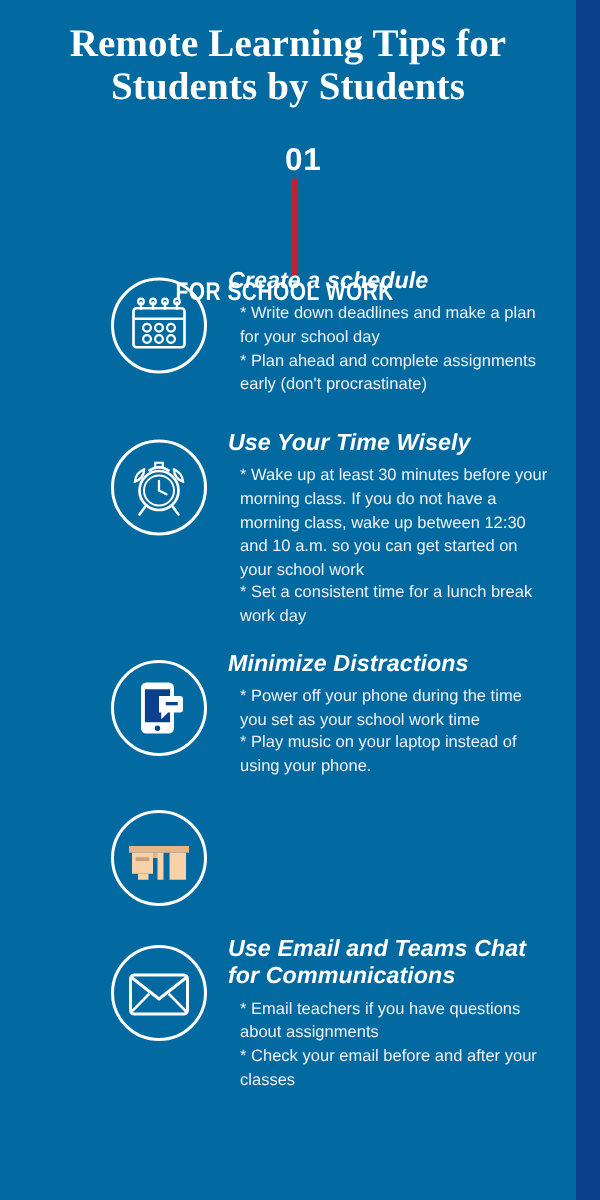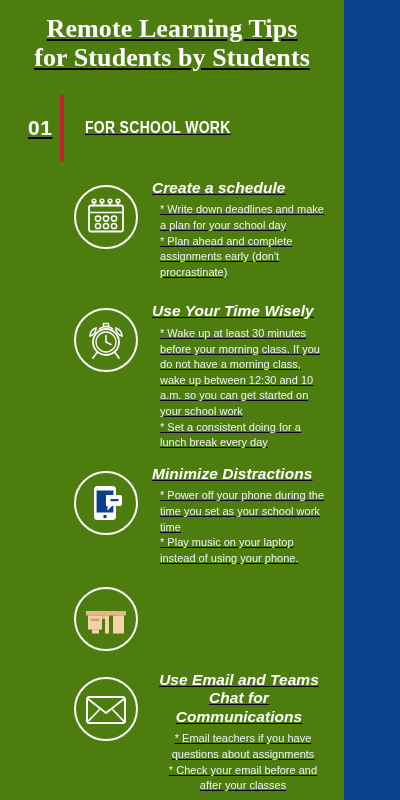--- a/index.html
+++ b/index.html
@@ -10,25 +10,24 @@
     width: 400px;
     height: 800px;
     background: #0a408c;
     font-family: "Liberation Sans", sans-serif;
     overflow: hidden;
     position: relative;
   }
 
   .poster {
     position: relative;
-    width: 344px;
+    width: 384px;
     height: 800px;
-    background: #4d7c0f;
+    background: #0369a1;
     box-sizing: border-box;
-    text-decoration: underline;
   }
 
   
   .header {
     padding: 14px 34px 0 34px;
   }
   .poster-title {
     color: #ffffff;
     font-family: "Liberation Serif", "DejaVu Serif", serif;
     font-weight: bold;
@@ -39,20 +38,21 @@
     margin: 0;
   }
 
   
   .section-head {
     display: flex;
     align-items: center;
     margin-top: 22px;
     padding-left: 28px;
     height: 66px;
+    flex-direction: column;
   }
   .section-number {
     color: #ffffff;
     font-family: "Liberation Sans Narrow", "Liberation Sans", sans-serif;
     font-weight: bold;
     font-size: 21px;
     letter-spacing: 0.5px;
     width: 32px;
     flex: none;
   }
@@ -124,21 +124,21 @@
     line-height: 1.42;
     letter-spacing: 0.01px;
     margin: 0;
   }
 
   
   .tip-1 { margin-bottom: 20px; }
   .tip-2 { margin-bottom: 12px; }
   .tip-3 { margin-bottom: 12px; }
   .tip-4 { margin-bottom: 16px; }
-  .tip-5 { margin-bottom: 0; text-align: center; }
+  .tip-5 { margin-bottom: 0; }
 </style>
 </head>
 <body>
 
 <div class="poster">
 
   <div class="header">
     <h1 class="poster-title">Remote Learning Tips for Students by Students</h1>
   </div>
 
@@ -194,21 +194,21 @@
           <line x1="34" y1="36" x2="34" y2="29.5" stroke="#ffffff" stroke-width="1.5" stroke-linecap="round"></line>
           <line x1="34" y1="36" x2="39" y2="38.5" stroke="#ffffff" stroke-width="1.5" stroke-linecap="round"></line>
           <line x1="25" y1="46.5" x2="21" y2="52" stroke="#ffffff" stroke-width="1.7" stroke-linecap="round"></line>
           <line x1="43" y1="46.5" x2="47" y2="52" stroke="#ffffff" stroke-width="1.7" stroke-linecap="round"></line>
         </svg>
       </div>
       <div class="tip-body">
         <div class="tip-heading">Use Your Time Wisely</div>
         <ul class="tip-lines">
           <li class="tip-line">* Wake up at least 30 minutes before your morning class. If you do not have a morning class, wake up between 12:30 and 10 a.m. so you can get started on your school work</li>
-          <li class="tip-line">* Set a consistent doing for a lunch break every day</li>
+          <li class="tip-line">* Set a consistent time for a lunch break work day</li>
         </ul>
       </div>
     </div>
 
     <div class="tip tip-3">
       <div class="tip-icon">
         <svg viewBox="0 0 68 68" xmlns="http://www.w3.org/2000/svg">
           <circle cx="34" cy="34" r="31" fill="none" stroke="#ffffff" stroke-width="2"></circle>
           <rect x="22" y="17" width="22" height="34" rx="3.5" fill="#ffffff"></rect>
           <rect x="24.6" y="21.5" width="16.8" height="22" fill="#0a408c"></rect>

